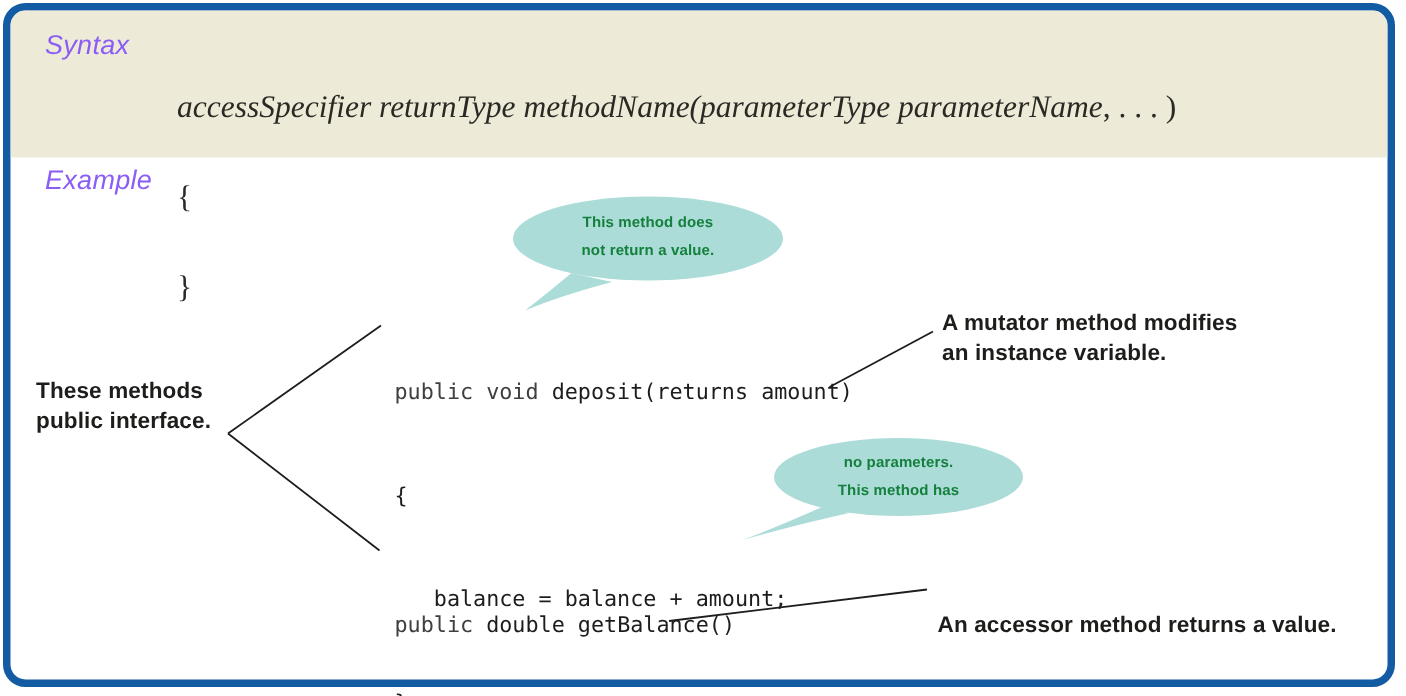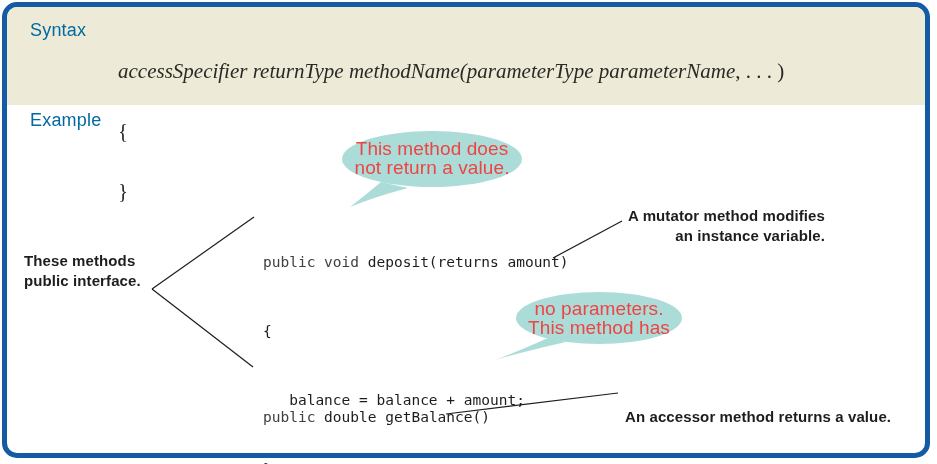--- a/index.html
+++ b/index.html
@@ -11,34 +11,34 @@
   .card{
     position:absolute;left:2px;top:2px;width:928px;height:456px;
     border:5px solid #135ca4;border-radius:15px;background:#ffffff;
     box-sizing:border-box;overflow:hidden;
   }
   .syntax-band{
     position:absolute;left:0;top:0;width:100%;height:98px;
     background:#edebd7;
   }
   .panel-label{
-    position:absolute;font-size:18px;color:#0369a1;
+    position:absolute;font-style:italic;font-size:18px;color:#8b5cf6;
     letter-spacing:.2px;
   }
   .syntax-code{
     position:absolute;left:118px;top:21px;
     font-family:"Liberation Serif",serif;font-size:21px;line-height:20px;
     color:#2a2a25;white-space:pre;
   }
   .syntax-code .it{font-style:italic;}
   .syntax-code .indent{display:inline-block;width:28px;}
   .overlay{position:absolute;left:0;top:0;width:937px;height:464px;pointer-events:none;}
   .bubble-text{
     position:absolute;text-align:center;
-    font-weight:400;font-size:19px;line-height:19px;color:#ef4444;
+    font-weight:700;font-size:10px;line-height:19px;color:#15803d;
     letter-spacing:.1px;
   }
   .note{
     position:absolute;font-weight:700;font-size:15px;line-height:20px;
     color:#1d1d1b;letter-spacing:.1px;
   }
   .code{
     position:absolute;font-family:"DejaVu Sans Mono","Liberation Mono",monospace;
     font-size:14.5px;line-height:23px;color:#1d1d1b;white-space:pre;
   }
@@ -98,20 +98,20 @@
     <div>}</div>
   </div>
 
   <div class="code" style="left:263px;top:360px;">
     <div><span class="kw">public</span><span> double getBalance()</span></div>
     
     
     
   </div>
 
-  <div class="note" style="left:628px;top:206px;text-align:right;">
+  <div class="note" style="left:628px;top:206px;">
     <div>A mutator method modifies</div>
     <div>an instance variable.</div>
   </div>
   <div class="note" style="left:625px;top:383px;margin-top:24px;">
     <div>An accessor method returns a value.</div>
   </div>
 </div>
 
 </body></html>

